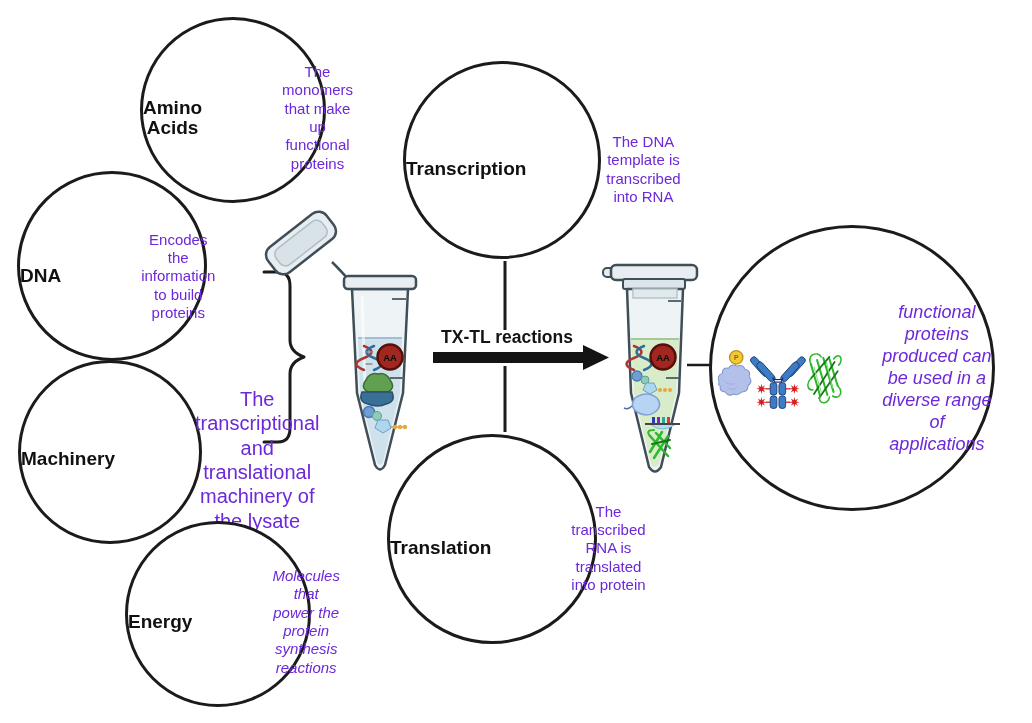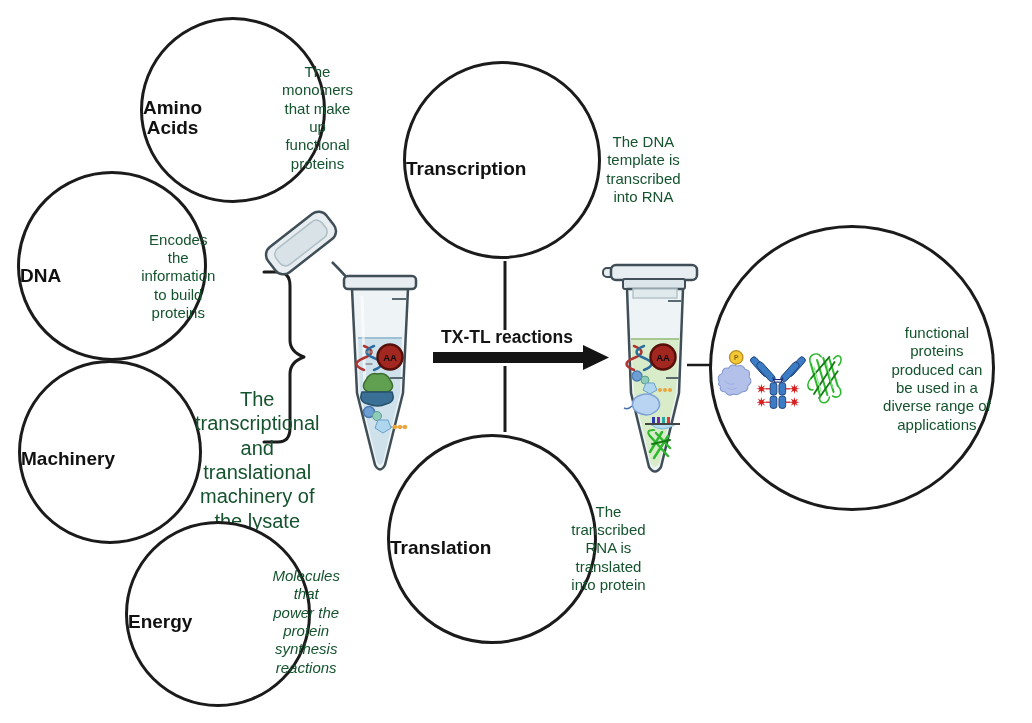--- a/index.html
+++ b/index.html
@@ -8,39 +8,39 @@
     font-family:"Liberation Sans", sans-serif;color:#141414;
   }
   .overlay{position:absolute;left:0;top:0;z-index:1;}
   .circle{
     position:absolute;box-sizing:border-box;border:3px solid #1b1b1b;border-radius:50%;
     background:#fff;display:flex;flex-direction:row;align-items:center;z-index:2;
     text-align:center;
     gap:40px;
   }
   .c-title{font-weight:700;color:#111;line-height:1.05;}
-  .c-desc{color:#14532d;line-height:1.22;}
+  .c-desc{color:#6d28d9;line-height:1.22;}
   .t-md{font-size:19px;}
   .t-lg{font-size:27px;}
   .d-md{font-size:15px;}
 
   .c-amino{left:140px;top:17px;width:186px;height:186px;padding-top:15px;}
   .c-amino .c-desc{width:152px;margin-top:1px;}
   .c-dna{left:17px;top:171px;width:190px;height:190px;padding-top:19px;}
   .c-dna .c-desc{width:142px;margin-top:2px;}
   .c-machinery{left:18px;top:360px;width:184px;height:184px;padding-top:14px;}
   .c-machinery .c-desc{width:172px;font-size:20px;margin-top:2px;}
   .c-energy{left:125px;top:521px;width:186px;height:186px;padding-top:16px;}
   .c-energy .c-desc{width:160px;margin-top:0px;font-style:italic;}
   .c-transcription{left:403px;top:61px;width:198px;height:198px;padding-top:17px;}
   .c-transcription .c-desc{width:152px;margin-top:2px;}
   .c-translation{left:387px;top:434px;width:210px;height:210px;padding-top:18px;}
   .c-translation .c-desc{width:164px;margin-top:1px;}
   .c-proteins{left:709px;top:225px;width:286px;height:286px;padding-top:20px;}
-  .c-proteins .c-desc{width:214px;font-size:15px;margin-top:2px;}
+  .c-proteins .c-desc{width:214px;font-size:18px;margin-top:2px;font-style:italic;}
 
   .arrow-label{
     position:absolute;left:436px;top:327px;width:142px;z-index:3;text-align:center;
     font-weight:700;font-size:17.5px;color:#141414;
   }
   svg text{font-family:"Liberation Sans", sans-serif;}
 </style>
 </head>
 <body>
 

